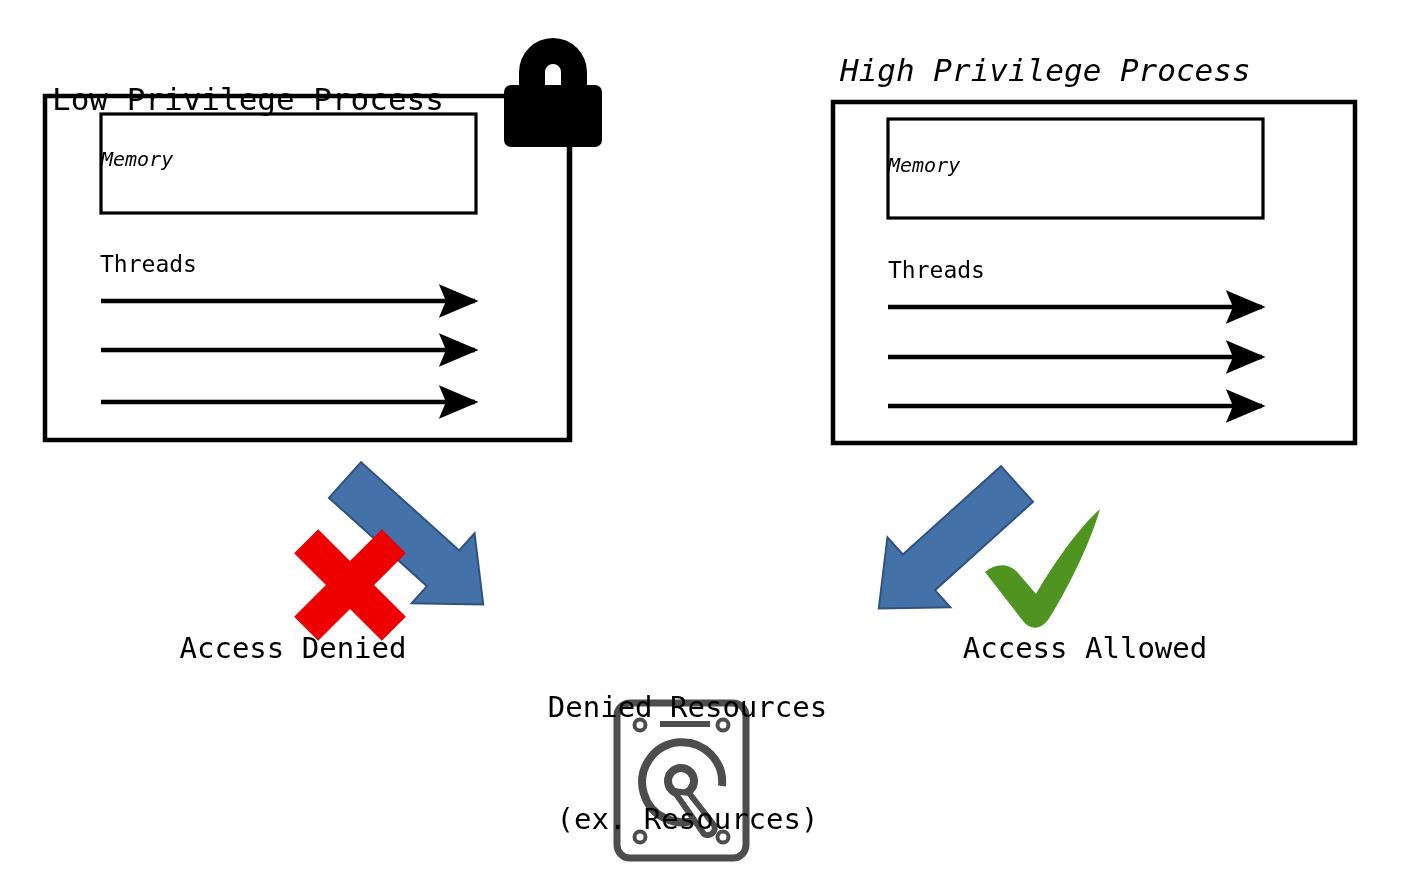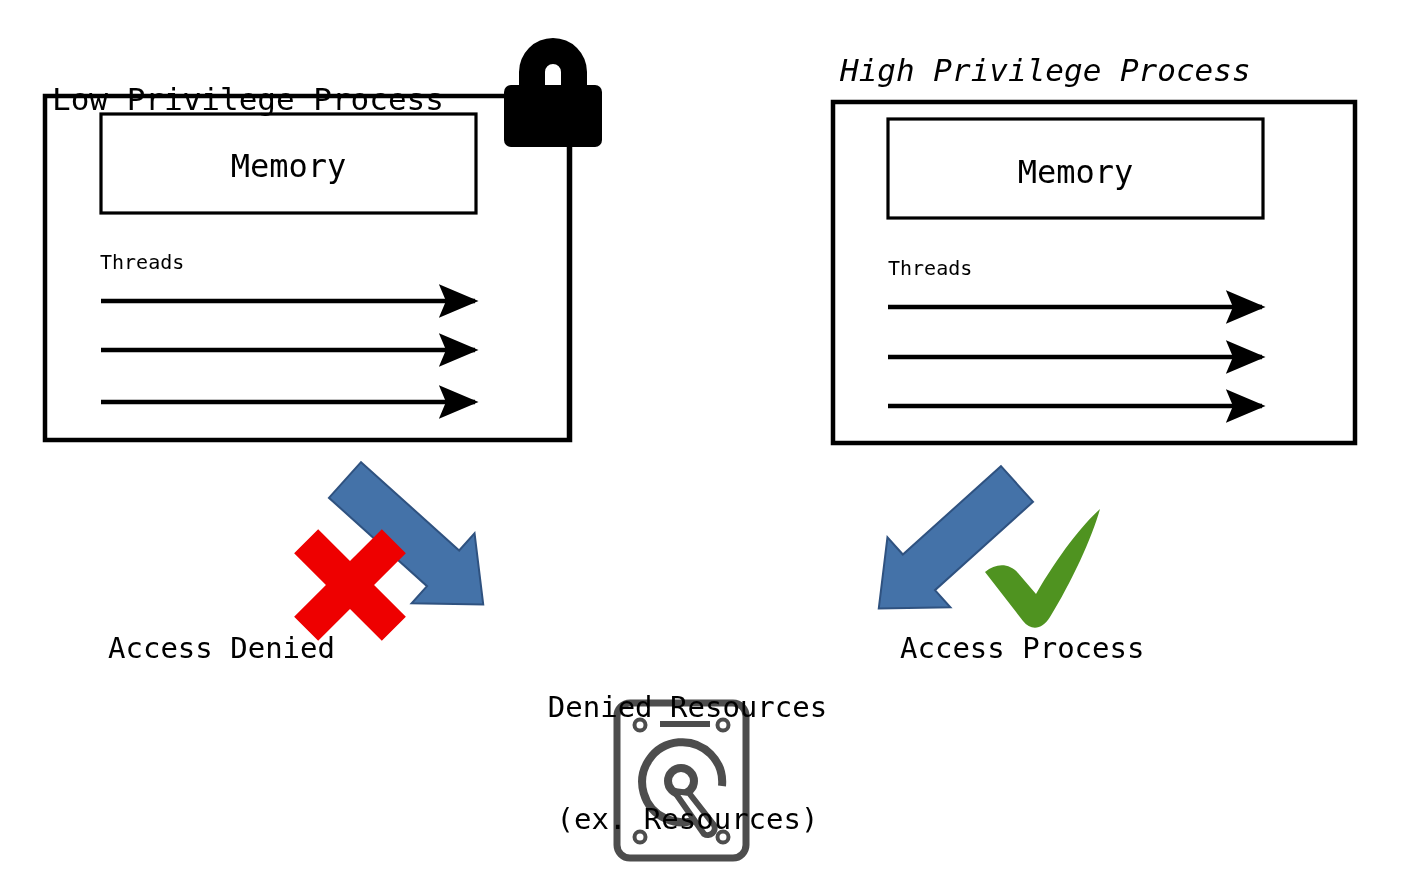--- a/index.html
+++ b/index.html
@@ -29,30 +29,31 @@
     font-family: "DejaVu Sans Mono", monospace;
     color: #000000;
     white-space: pre;
     line-height: 1.22;
   }
   .title-label {
     font-size: 31px;
     letter-spacing: 0px;
   }
   .memory-label {
-    font-size: 32px;
-    text-align: center;
+    font-size: 20px;
+    text-align: left;
     width: 100%;
+    font-style: italic;
   }
   .threads-label {
-    font-size: 20px;
+    font-size: 23px;
   }
   .caption-label {
     font-size: 29px;
-    text-align: left;
+    text-align: center;
   }
   .resource-label {
     font-size: 29px;
     text-align: center;
     line-height: 1.28;
   }
 </style>
 </head>
 <body>
 
@@ -135,20 +136,20 @@
   <div class="lbl threads-label" style="left:100px; top:250px;">Threads</div>
 
   <div class="lbl title-label" style="left:840px; top:52px;font-style:italic;">High Privilege Process</div>
 
   <div class="lbl memory-label" style="left:888px; top:153px; width:375px;">Memory</div>
 
   <div class="lbl threads-label" style="left:888px; top:256px;">Threads</div>
 
   <div class="lbl caption-label" style="left:108px; top:631px; width:370px;">Access Denied</div>
 
-  <div class="lbl caption-label" style="left:900px; top:631px; width:370px;">Access Process</div>
+  <div class="lbl caption-label" style="left:900px; top:631px; width:370px;">Access Allowed</div>
 
   <div class="lbl resource-label" style="left:515px; top:615px; width:345px;">
     <div>Denied Resources</div>
     <div>(ex. Resources)</div>
   </div>
 
 </div>
 
 </body></html>

